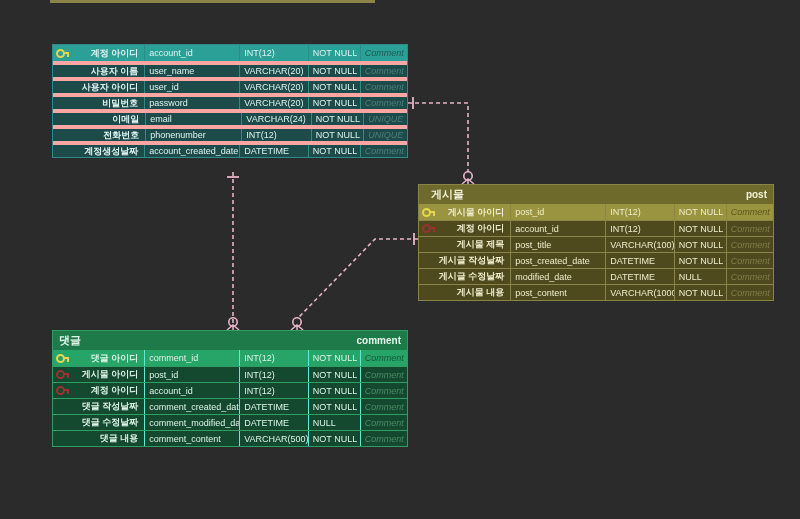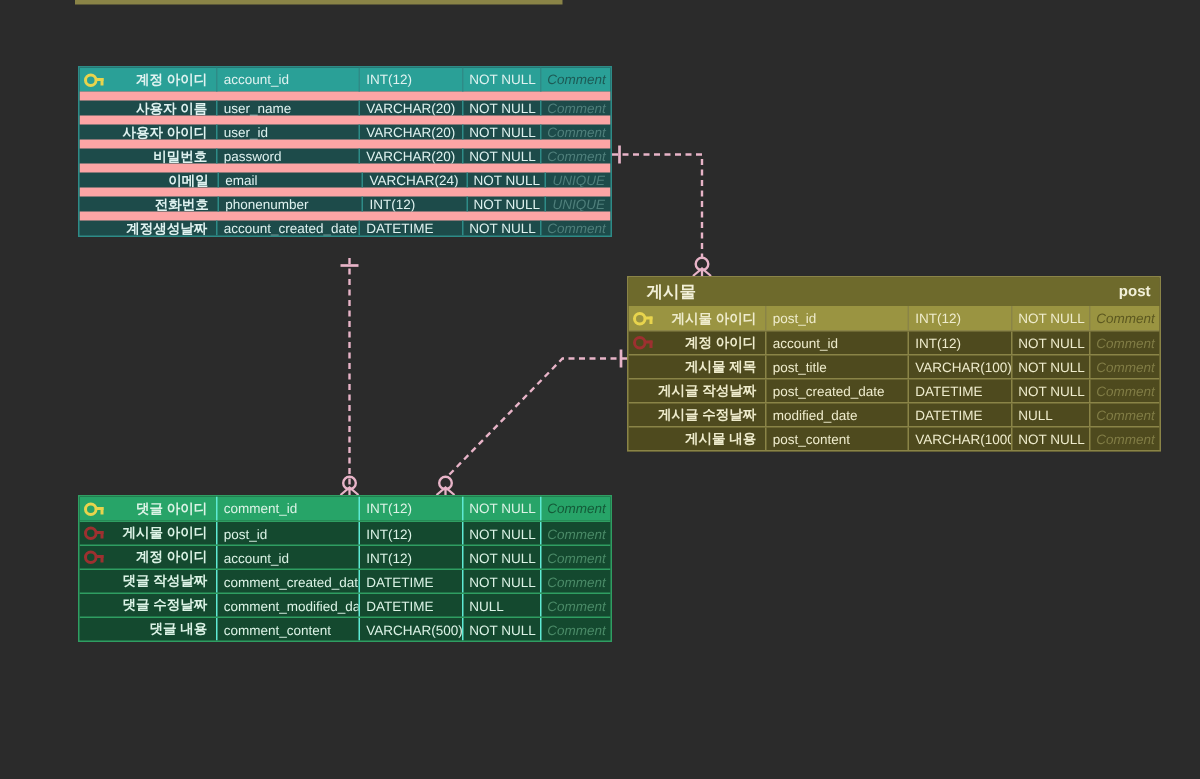--- a/index.html
+++ b/index.html
@@ -69,21 +69,21 @@
   }
   .keyicon .tooth{
     position:absolute;left:11px;top:3px;width:2px;height:5px;background:currentColor;
   }
   .pk{color:#e8d44d;}
   .fk{color:#9d3030;}
 
   
   #ent-account{border-color:#2e8b87;background:#1d4b4a;}
   #ent-account .ent-head{background:#2d7f7b;color:#eaf7f6;}
-  #ent-account .row{border-top:6px solid #fca5a5;}
+  #ent-account .row{border-top:4px solid #fca5a5;}
   #ent-account .row:first-child{border-top:none;background:#2aa097;color:#ffffff;}
   #ent-account .row:first-child .c-comment{color:#1d5a55;}
   #ent-account .cell{color:#dff2f0;border-left:1px solid #2e8b87;}
   #ent-account .c-key{border-left:none;}
   #ent-account .c-ko{border-left:none;}
   #ent-account .c-comment{color:#4f7f7b;}
 
   
   #ent-post{border-color:#8a8447;background:#4e4a1e;}
   #ent-post .ent-head{background:#6e6a2c;color:#f2f0d8;padding-left:12px;}
@@ -266,20 +266,24 @@
           <div class="cell c-ko">게시물 내용</div>
           <div class="cell c-field">post_content</div>
           <div class="cell c-type">VARCHAR(1000)</div>
           <div class="cell c-null">NOT NULL</div>
           <div class="cell c-comment">Comment</div>
         </div>
       </div>
   </div>
 
   <div class="entity" id="ent-comment" style="left: 52px; top: 330px; width: 356px;">
+    <div class="ent-head">
+      <span class="ko">댓글</span>
+      <span class="en">comment</span>
+    </div>
     <div class="rows">
         <div class="row">
           <div class="cell c-key">
             <span class="keyicon pk">
               <span class="bow"></span>
               <span class="shaft"></span>
               <span class="tooth"></span>
             </span>
           </div>
           <div class="cell c-ko">댓글 아이디</div>

